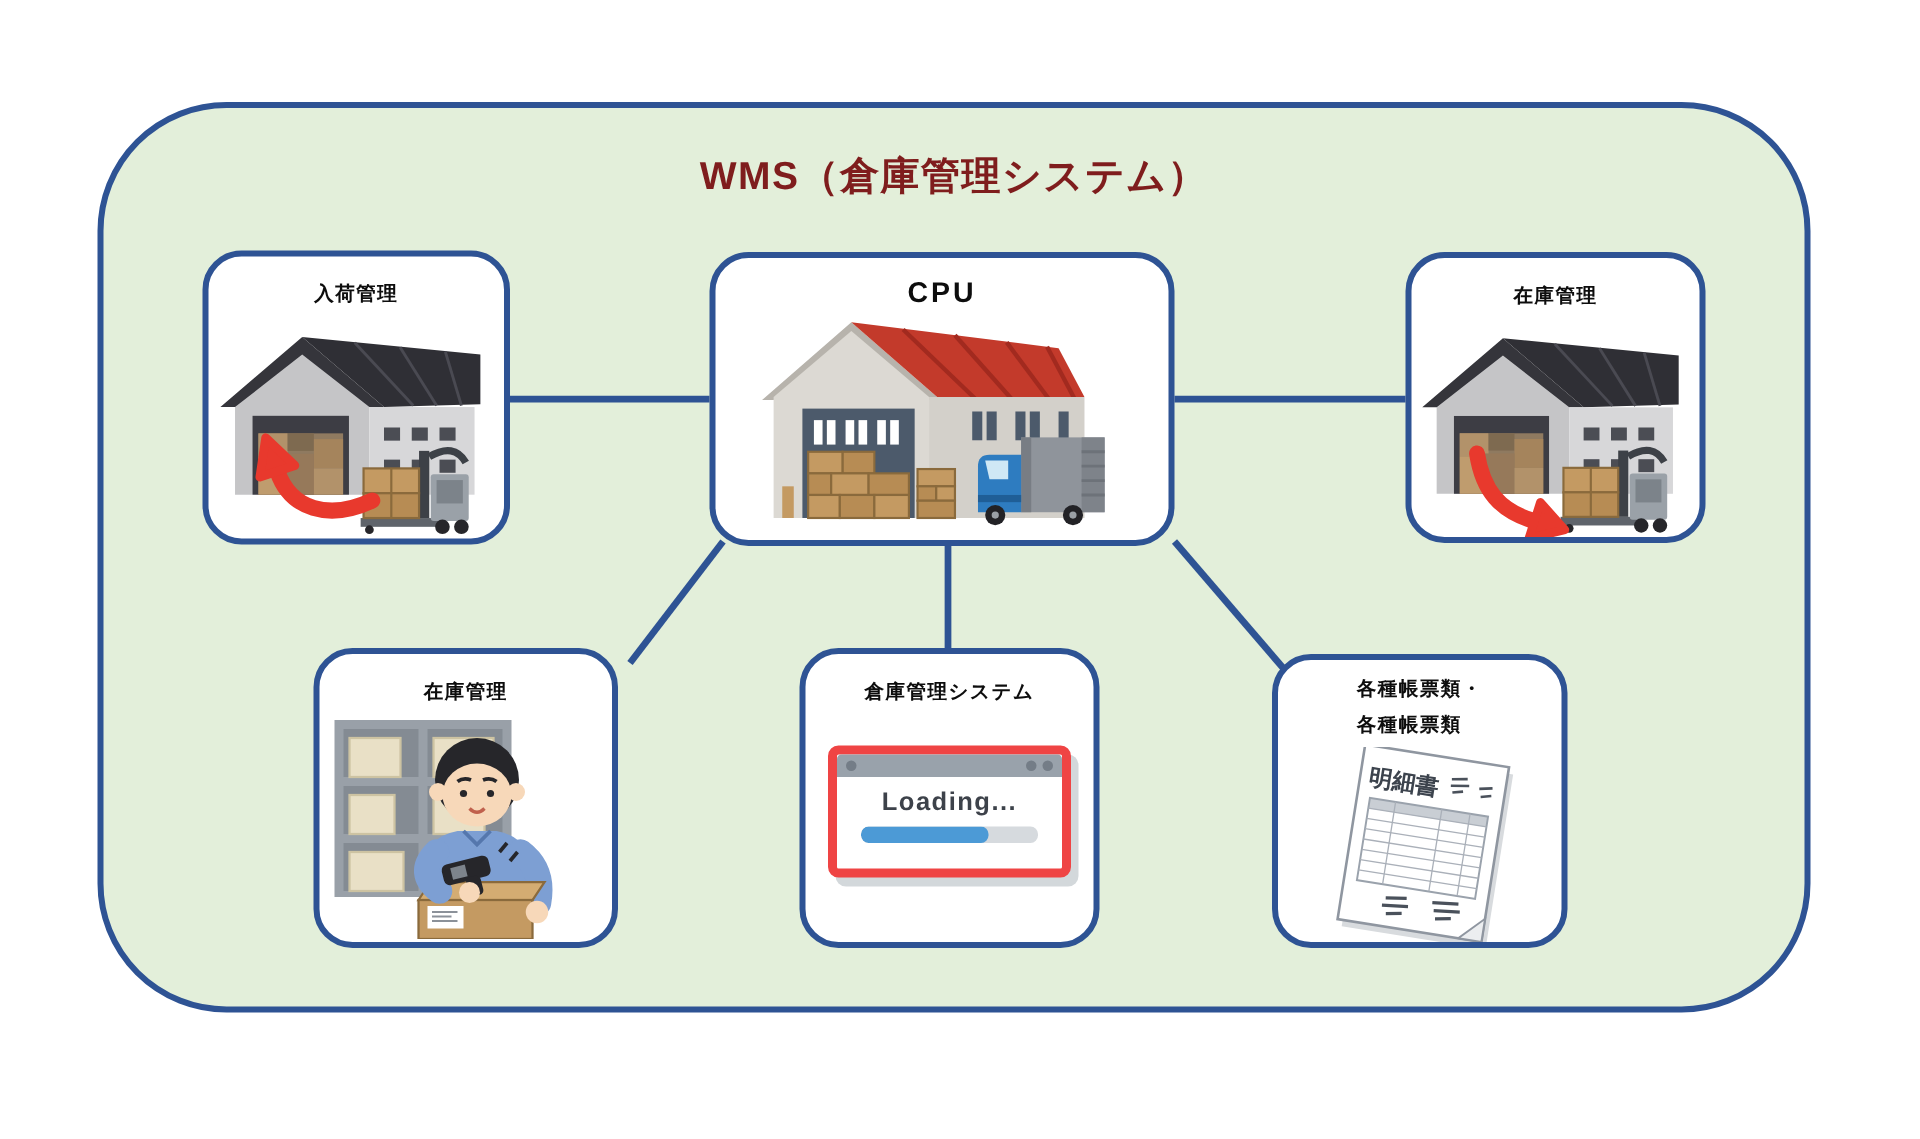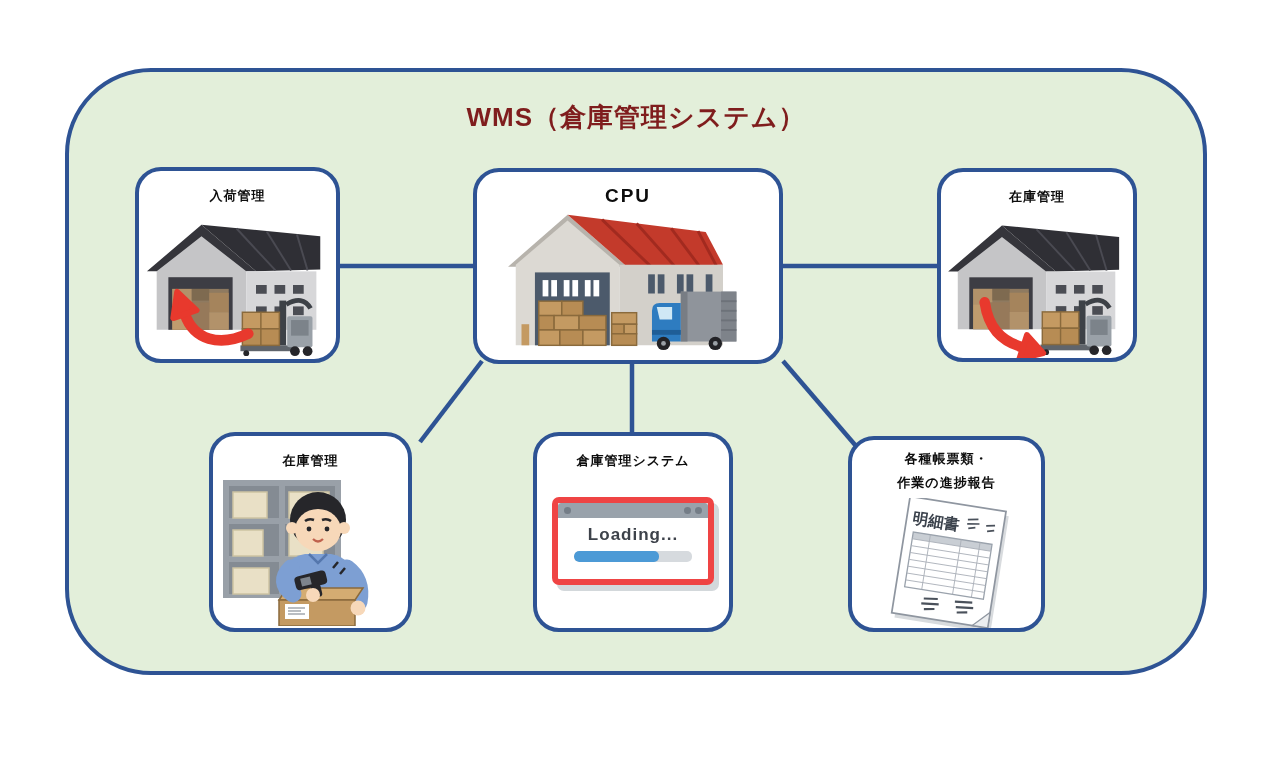--- a/index.html
+++ b/index.html
@@ -13,21 +13,21 @@
   .node{position:absolute;background:#ffffff;border:4px solid #2e5394;border-radius:26px;
         box-sizing:border-box;display:flex;flex-direction:column;align-items:center;z-index:2}
   .node-label{font-weight:bold;font-size:13px;letter-spacing:1px;margin-top:13px;line-height:24px;color:#0d0d0d}
   .n-receiving{left:66px;top:95px;width:205px;height:196px}
   .n-cpu{left:404px;top:96px;width:310px;height:196px}
   .n-cpu .node-label{font-size:19px;margin-top:12px;letter-spacing:2px}
   .n-shipping{left:868px;top:96px;width:200px;height:194px}
   .n-inventory{left:140px;top:360px;width:203px;height:200px}
   .n-progress{left:464px;top:360px;width:200px;height:200px}
   .n-documents{left:779px;top:364px;width:197px;height:196px}
-  .n-documents .node-label{margin-top:7px;text-align:center}
+  .n-documents .node-label{margin-top:7px;}
   .illus{display:block;margin-top:3px}
   
   .win{width:150px;height:76px;border:6px solid #ef4444;border-radius:7px;background:#fff;
        margin-top:24px;box-shadow:5px 6px 0 #d3d8db;position:relative;box-sizing:content-box}
   .win-bar{height:15px;background:#99a2ab;border-radius:3px 3px 0 0;position:relative}
   .dot{position:absolute;width:7px;height:7px;border-radius:50%;background:#747d87;top:4px}
   .dot-l{left:6px}.dot-r1{right:17px}.dot-r2{right:6px}
   .loading-text{text-align:center;font-size:17px;font-weight:bold;color:#3d424a;margin-top:7px;letter-spacing:1px}
   .bar-track{width:118px;height:11px;background:#d6dade;border-radius:5px;margin:6px auto 0;overflow:hidden}
   .bar-fill{height:100%;background:#4c9ad6;border-radius:5px;width:0}
@@ -291,21 +291,21 @@
       <div class="loading-text">Loading...</div>
       <div class="bar-track">
         <div class="bar-fill" style="width: 72%;"></div>
       </div>
     </div>
   </div>
 
   <div class="node n-documents">
     <div class="node-label">
       <div>各種帳票類・</div>
-      <div>作業の進捗報告</div>
+      <div>各種帳票類</div>
     </div>
     <svg class="illus" width="150" height="130" viewBox="0 0 160 150">
       <g transform="rotate(9 82 75)">
         <rect x="30" y="11" width="112" height="136" fill="#d8dbde"></rect>
         <rect x="26" y="6" width="112" height="136" fill="#ffffff" stroke="#8f96a0" stroke-width="2"></rect>
         <polygon points="120,142 138,142 138,124" fill="#eceef0" stroke="#8f96a0" stroke-width="1.5"></polygon>
         <text x="33" y="36" font-size="18" font-weight="bold" fill="#3c434d">明細書</text>
         <g stroke="#4a515b" stroke-width="2">
           <line x1="96" y1="22" x2="108" y2="20"></line>
             <line x1="96" y1="27" x2="110" y2="25"></line>

